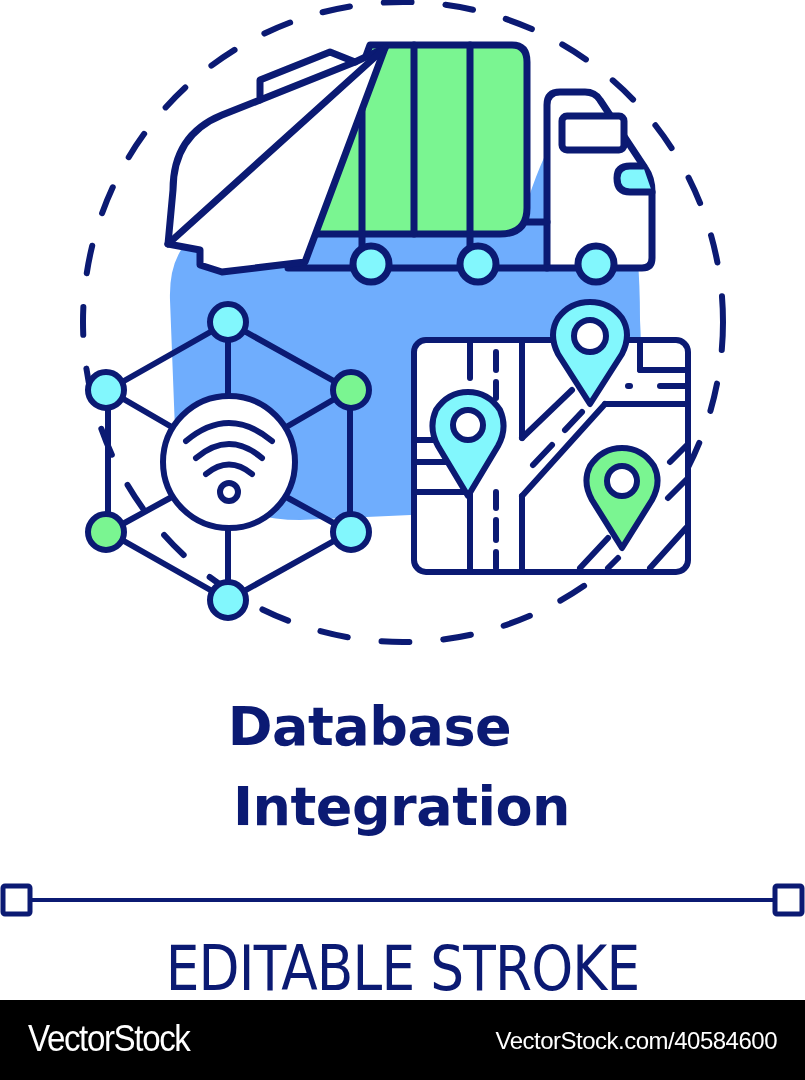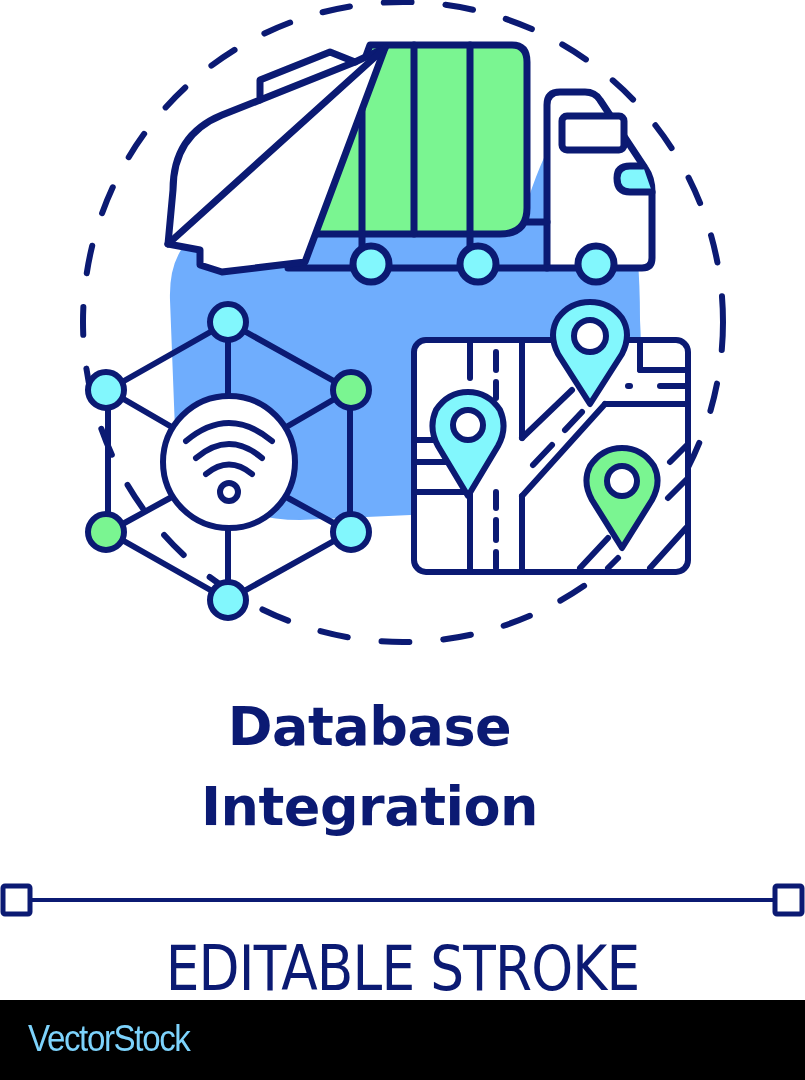--- a/index.html
+++ b/index.html
@@ -8,31 +8,31 @@
       background: #ffffff; position: relative;
       font-family: "Liberation Sans", sans-serif;
     }
     #illustration { position: absolute; left: 0; top: 0; width: 805px; height: 660px; }
     .title {
       position: absolute; left: 0; width: 739px; text-align: center;
       color: #0b1a73; font-family: "DejaVu Sans", sans-serif; font-weight: bold;
       font-size: 54px; letter-spacing: -0.5px; line-height: 1;
     }
     #title-1 { top: 700px; }
-    #title-2 { top: 780px; }
+    #title-2 { top: 780px; margin-left: 32px; }
     #stroke-line { position: absolute; left: 0; top: 880px; width: 805px; height: 40px; }
     #editable {
       position: absolute; left: 0; top: 938px; width: 805px; text-align: center;
       color: #0b1a73; font-family: "DejaVu Sans", sans-serif; font-size: 62px;
       font-weight: normal; line-height: 1; letter-spacing: -1px;
       transform: scaleX(0.86); transform-origin: center;
     }
     #footer {
       position: absolute; left: 0; top: 1000px; width: 805px; height: 80px;
-      background: #000000; color: #7dd3fc;
+      background: #000000; color: #ffffff;
     }
     #brand {
       position: absolute; left: 28px; top: 18px; font-size: 36px;
       font-family: "Liberation Sans", sans-serif; letter-spacing: -1.5px;
       transform: scaleX(0.92); transform-origin: left;
     }
     #url {
       position: absolute; right: 28px; top: 27px; font-size: 24px;
       font-family: "Liberation Sans", sans-serif; letter-spacing: -0.5px;
     }
@@ -146,13 +146,14 @@
 <svg id="stroke-line" viewBox="0 0 805 40" xmlns="http://www.w3.org/2000/svg">
   <line x1="30" y1="20" x2="775" y2="20" stroke="#0b1a73" stroke-width="4"></line>
   <rect x="3" y="6" width="27" height="28" rx="2" fill="#ffffff" stroke="#0b1a73" stroke-width="5"></rect>
   <rect x="775" y="6" width="27" height="28" rx="2" fill="#ffffff" stroke="#0b1a73" stroke-width="5"></rect>
 </svg>
 
 <div id="editable">EDITABLE STROKE</div>
 
 <div id="footer">
   <div id="brand">VectorStock</div>
+  <div id="url">VectorStock.com/40584600</div>
 </div>
 
 </body></html>

